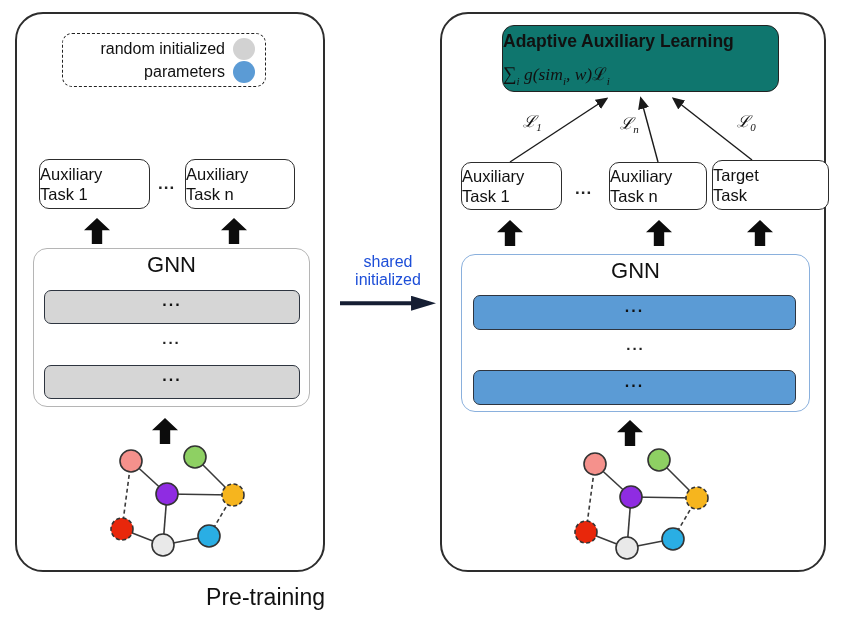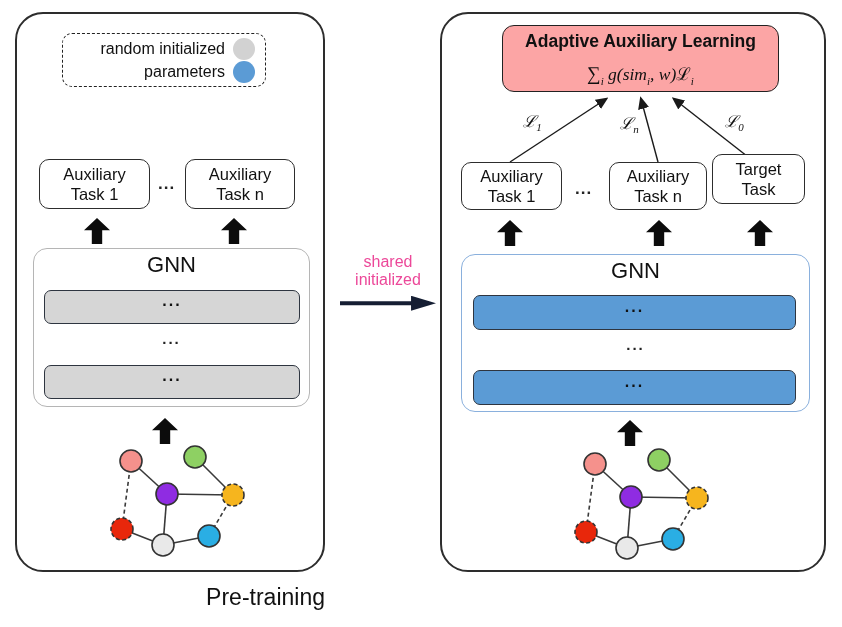--- a/index.html
+++ b/index.html
@@ -18,58 +18,58 @@
   
   .legend { position:absolute; left:45px; top:19px; width:204px; height:54px;
             border:1.7px dashed #222; border-radius:10px;
             display:flex; flex-direction:column; justify-content:center; gap:1px; padding:2px 10px 2px 4px; }
   .legend-row { display:grid; grid-template-columns:1fr 22px; align-items:center; column-gap:8px; }
   .legend-label { text-align:right; font-size:16px; }
   .legend-dot { width:22px; height:22px; border-radius:50%; }
 
   
   .task-box { position:absolute; border:1.7px solid #2d2d2d; border-radius:10px; background:#fff;
-              display:flex; flex-direction:column; align-items:center; justify-content:center;
+              display:flex; flex-direction:column; align-items:flex-start; justify-content:center;
               font-size:16.5px; line-height:1.22; text-align:center; }
   .dots-sep { position:absolute; font-size:17px; font-weight:bold; letter-spacing:1px; color:#222; }
 
   
   .barrow { position:absolute; width:26px; height:26px; background:#0c0c0c;
             clip-path:polygon(50% 0, 100% 47%, 70% 47%, 70% 100%, 30% 100%, 30% 47%, 0 47%); }
 
   
   .gnn-box { position:absolute; background:#fff; border-radius:14px; }
   #gnn-pre  { left:16px; top:234px; width:277px; height:159px; border:1.6px solid #b5b5b5; }
   #gnn-fine { left:19px; top:240px; width:349px; height:158px; border:1.6px solid #8ab0dd; }
   .gnn-title { position:absolute; top:3px; left:0; width:100%; text-align:center; font-size:22px; }
   .gnn-bar { position:absolute; border:1.6px solid #2e3540; border-radius:7px;
              display:flex; align-items:center; justify-content:center; }
   .bar-dots { font-weight:bold; font-size:16px; letter-spacing:2px; transform:translateY(-31%); }
   .mid-dots { position:absolute; width:100%; text-align:center; font-weight:bold; font-size:15px;
               letter-spacing:2px; color:#222; }
 
   
   .adaptive-box { position:absolute; left:60px; top:11px; width:277px; height:67px;
-                  border:1.8px solid #222; border-radius:12px; background:#fca5a5;
-                  display:flex; flex-direction:column; align-items:center; justify-content:center; gap:9px; }
+                  border:1.8px solid #222; border-radius:12px; background:#0f766e;
+                  display:flex; flex-direction:column; justify-content:center; gap:9px; }
   .adaptive-title { font-weight:bold; font-size:17.5px; }
   .formula { font-family:"Liberation Serif","DejaVu Serif",serif; font-size:17.5px; }
   .formula .it { font-style:italic;margin-top:34px; }
   .formula sub { font-size:11px; font-style:italic; }
   .formula .sum { font-size:19px; font-style:normal; }
 
   .loss-label { position:absolute; transform:translate(-50%,-50%);
                 font-family:"Liberation Serif","DejaVu Serif",serif; font-size:16.5px; font-style:italic; }
   .loss-label sub { font-size:11px; }
 
   .arrow-net { position:absolute; left:0; top:0; width:386px; height:170px; pointer-events:none; }
 
   
   .transfer { position:absolute; left:333px; top:253px; width:110px; text-align:center; }
-  .transfer-line { font-size:16px; line-height:1.12; color:#ec4899; }
+  .transfer-line { font-size:16px; line-height:1.12; color:#1d4ed8; }
   .transfer-arrow { margin:7px auto 0; width:96px; height:15px;
                     clip-path:polygon(0 37%, 74% 37%, 74% 0, 100% 50%, 74% 100%, 74% 63%, 0 63%); }
 
   .graph-svg { position:absolute; }
 </style>
 </head>
 <body>
 
 <div class="stage">
 
@@ -156,32 +156,32 @@
       </defs>
       <g stroke="#1a1a1a" stroke-width="1.4" marker-end="url(#ah)">
         <line x1="68" y1="148" x2="164" y2="85"></line>
         <line x1="216" y1="148" x2="199" y2="85"></line>
         <line x1="310" y1="146" x2="232" y2="85"></line>
       </g>
     </svg>
 
     <div class="loss-label" style="left:90px; top:107px;"><span>ℒ</span><sub>1</sub></div>
     <div class="loss-label" style="left:187px; top:109px;"><span>ℒ</span><sub>n</sub></div>
-    <div class="loss-label" style="left:292px; top:107px;"><span>ℒ</span><sub>0</sub></div>
+    <div class="loss-label" style="left:304px; top:107px;"><span>ℒ</span><sub>0</sub></div>
 
     <div class="task-box" style="left:19px; top:148px; width:101px; height:48px;">
       <span>Auxiliary</span>
       <span>Task 1</span>
     </div>
     <div class="dots-sep" style="left:133px; top:165px;">...</div>
     <div class="task-box" style="left:167px; top:148px; width:98px; height:48px;">
       <span>Auxiliary</span>
       <span>Task n</span>
     </div>
-    <div class="task-box" style="left:270px; top:140px; width:93px; height:50px;">
+    <div class="task-box" style="left:270px; top:146px; width:117px; height:50px;">
       <span>Target</span>
       <span>Task</span>
     </div>
 
     <div class="barrow" style="left:55px;  top:206px;"></div>
     <div class="barrow" style="left:204px; top:206px;"></div>
     <div class="barrow" style="left:305px; top:206px;"></div>
 
     <div class="gnn-box" id="gnn-fine">
       <div class="gnn-title">GNN</div>

